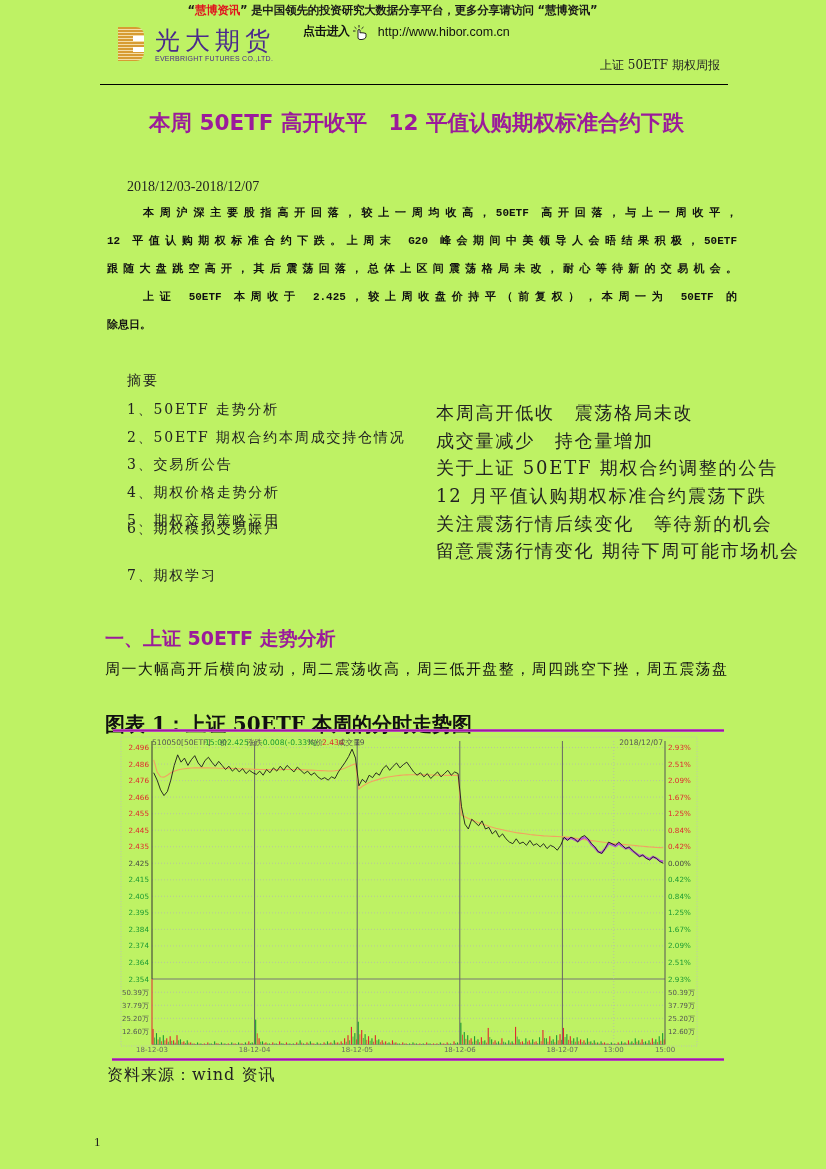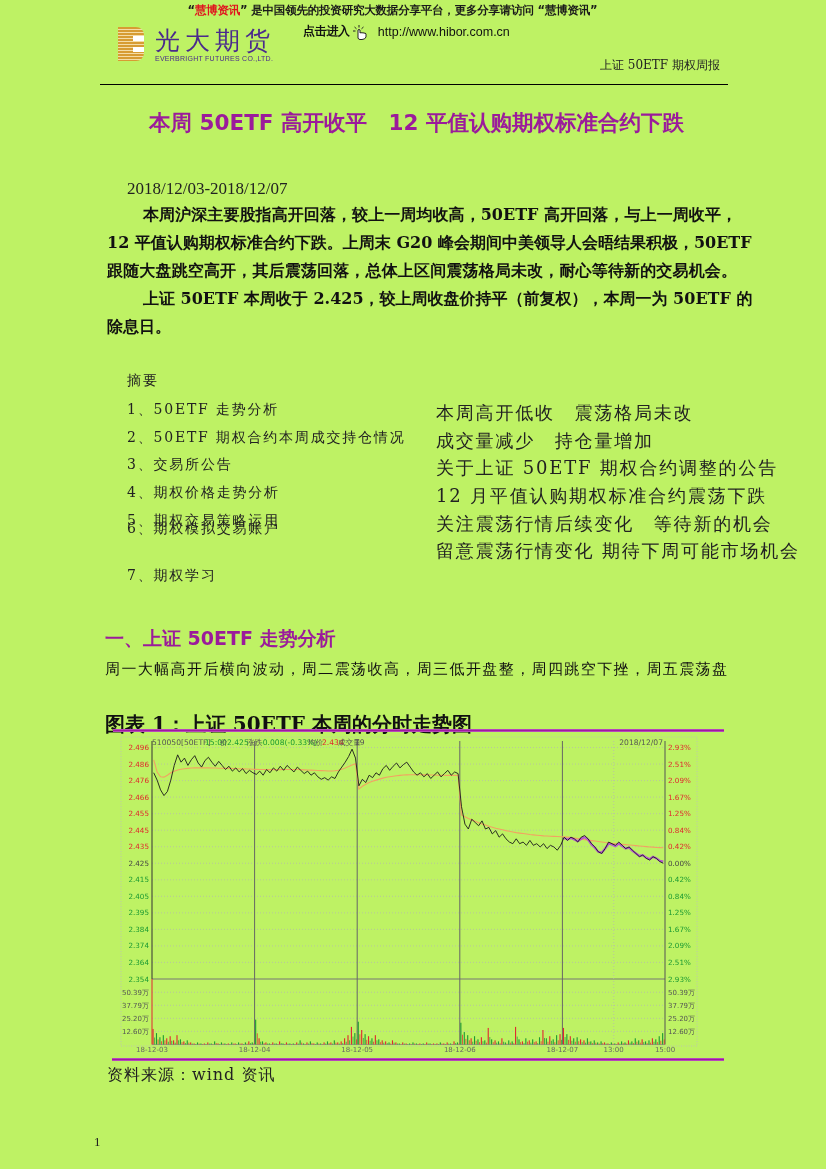--- a/index.html
+++ b/index.html
@@ -27,22 +27,22 @@
              font-family:"DejaVu Serif", serif; }
   .logo-en { left:155px; top:55px; font-size:7px; letter-spacing:0.25px; color:#4a2a8c;
              font-family:"Liberation Sans", sans-serif; }
   .hdr-right { left:600px; top:57px; font-size:12px; color:#222; }
   .hdr-rule { left:100px; top:84px; width:628px; height:1px; background:#000; }
 
   
   .doc-title { left:100px; top:108px; width:633px; text-align:center; font-family:"DejaVu Sans", sans-serif;
                font-weight:bold; font-size:21.5px; color:#9b1b9b; }
 
-  .date-range { left:127px; top:179px; font-family:"Liberation Serif", serif; font-size:17px; color:#222; }
-  .pline { font-weight:bold; font-size:16px; color:#111; text-align:justify; text-align-last:justify; }
+  .date-range { left:127px; top:179px; font-family:"Liberation Serif", serif; font-size:14px; color:#222; }
+  .pline { font-weight:bold; font-size:11px; color:#111; text-align:justify; text-align-last:justify;font-family:Liberation Mono, monospace; }
   .pline.last { text-align-last:left; }
 
   .sum-title { left:127px; top:372px; font-size:14px; letter-spacing:2px; color:#222; }
   .sum-l { left:127px; font-size:14px; letter-spacing:1.8px; color:#222; }
   .sum-r { left:436px; font-size:18px; letter-spacing:1.8px; color:#222; }
 
   .sec-head { left:105px; top:626px; font-family:"DejaVu Sans", sans-serif; font-weight:bold;
               font-size:19px; color:#9b1b9b; }
   .sline { font-size:15px; color:#111; text-align:justify; text-align-last:justify; }
   .sline.last { text-align-last:left; }

